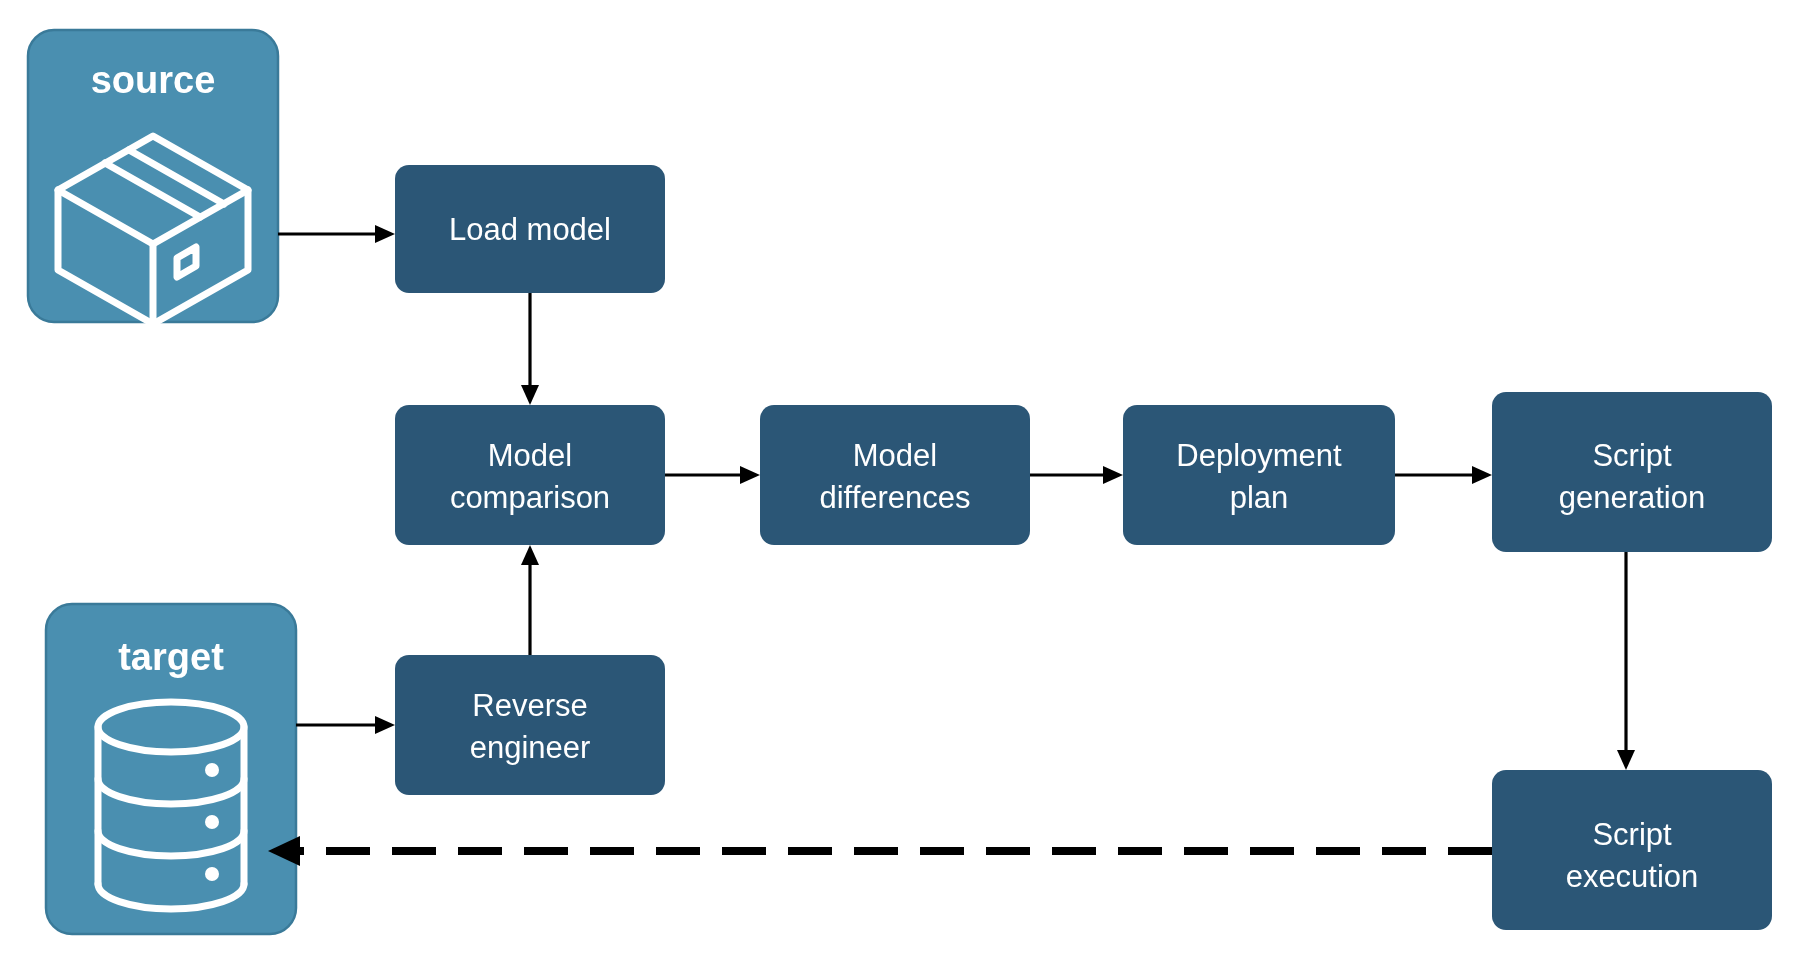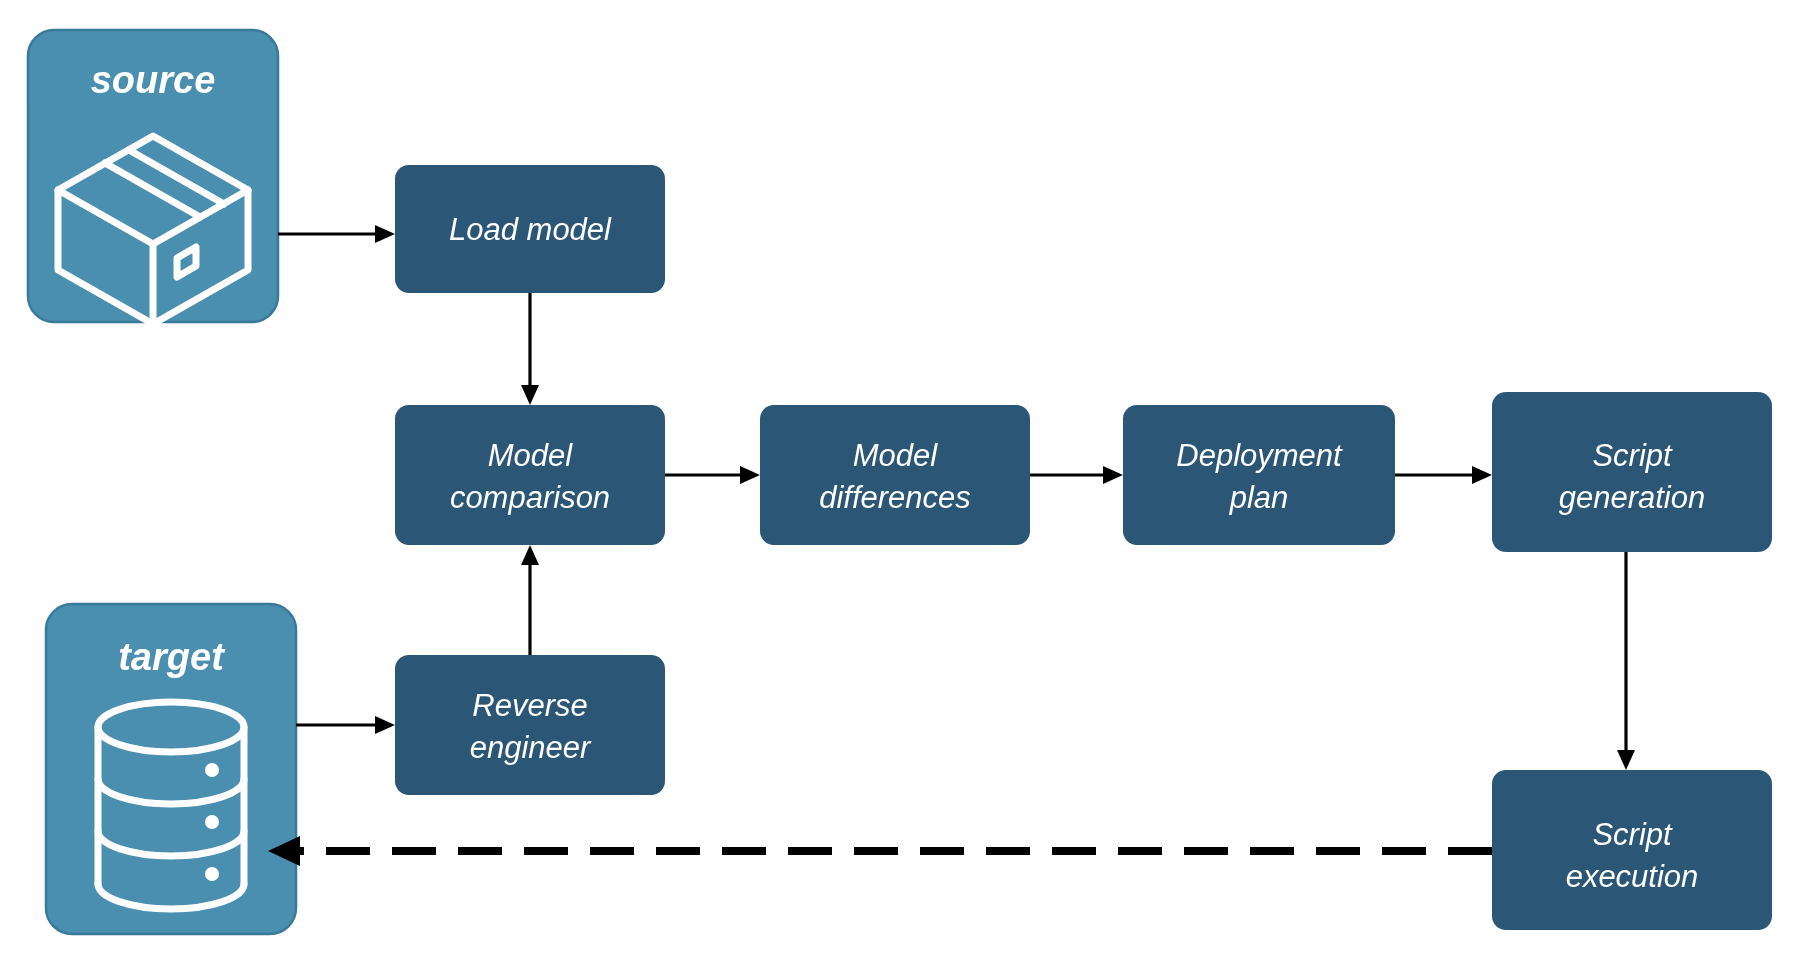--- a/index.html
+++ b/index.html
@@ -11,21 +11,20 @@
     width: 1800px;
     height: 959px;
     font-family: "Liberation Sans", sans-serif;
     overflow: hidden;
   }
   #diagram-root {
     position: relative;
     width: 1616px;
     height: 959px;
     background: #ffffff;
-    font-style: italic;
   }
   svg.canvas {
     position: absolute;
     top: 0;
     left: 0;
     width: 1800px;
     height: 959px;
   }
   .endpoint-rect {
     fill: #4a8fb0;

